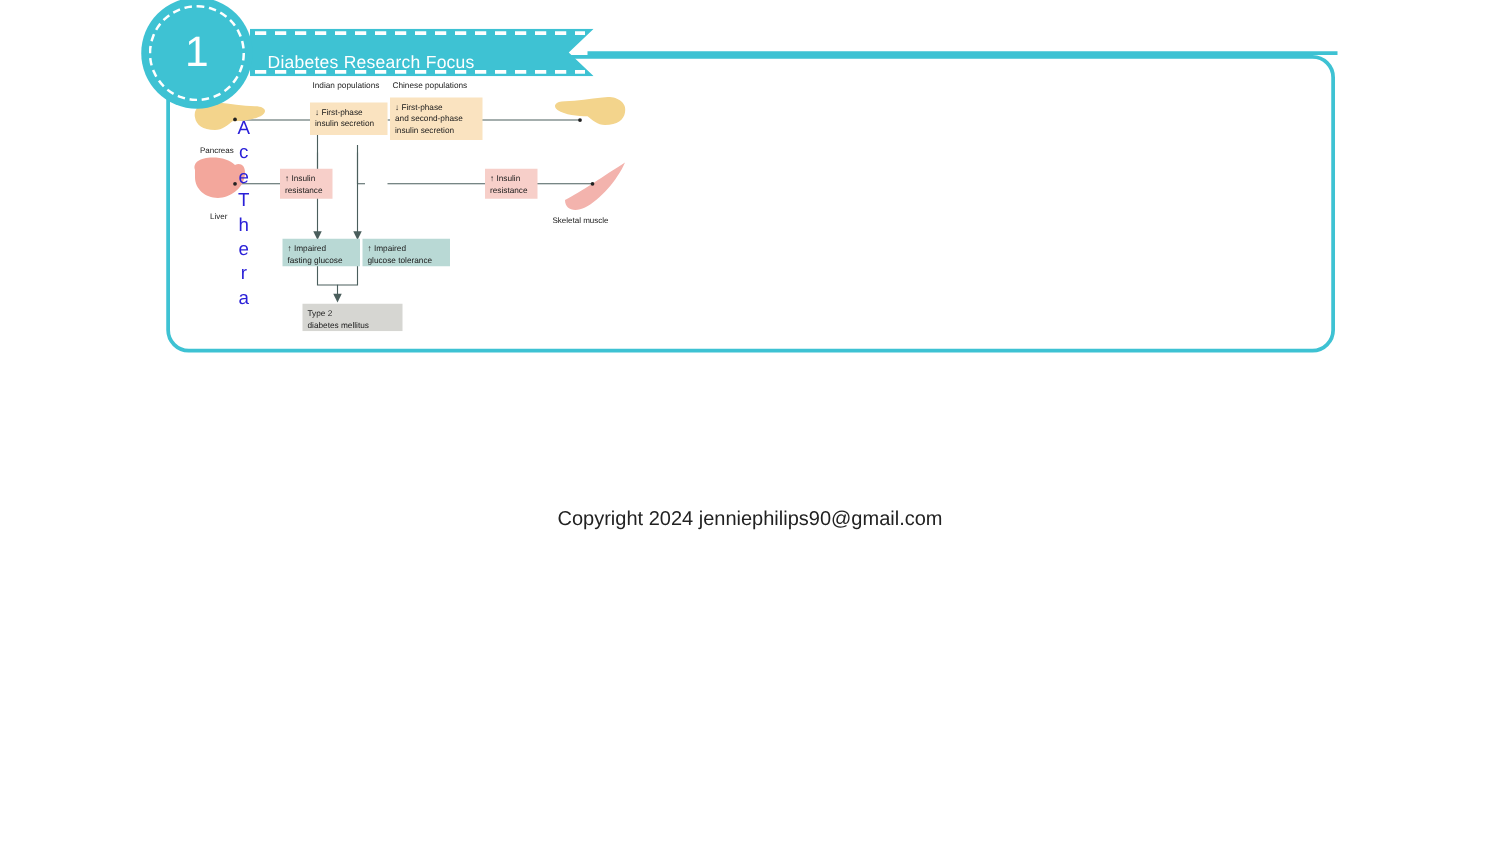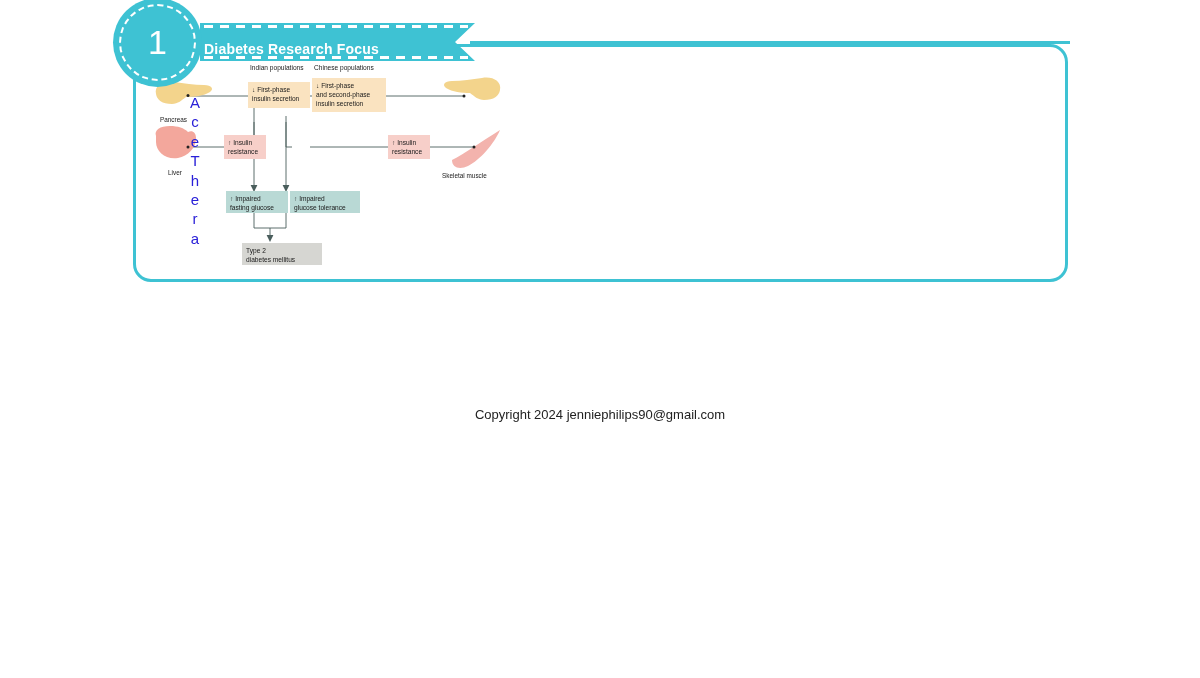--- a/index.html
+++ b/index.html
@@ -14,25 +14,24 @@
     position:absolute;left:133px;top:44px;width:935px;height:238px;
     border:3px solid #3ec2d3;border-radius:18px;box-sizing:border-box;
     background:#ffffff;
   }
 
   
   .ribbon-wrap{position:absolute;left:200px;top:23px;width:275px;height:38px;z-index:6;}
   .ribbon-svg{display:block;}
 
   .ribbon-label{
-    position:absolute;left:204px;top:23px;height:52px;
+    position:absolute;left:214px;top:23px;height:52px;
     display:flex;align-items:center;
     font-size:14px;color:#ffffff;letter-spacing:.2px;z-index:8;
     white-space:nowrap;
-    font-weight:bold;
   }
 
   
   .ribbon-rule{
     position:absolute;left:470px;top:41px;width:600px;height:3px;
     background:#3ec2d3;z-index:4;
   }
 
   
   .badge{
@@ -59,21 +58,21 @@
     font-family:"Liberation Sans",sans-serif;
   }
 
   
   .figure{position:absolute;left:148px;top:60px;width:360px;height:205px;z-index:3;}
   .fig-svg{display:block;}
 
   
   .footer{
     position:absolute;left:0;top:407px;width:1200px;text-align:center;
-    font-size:13px;color:#222222;
+    font-size:16px;color:#222222;
   }
 </style>
 </head>
 <body>
 
 <div class="frame"></div>
 
 <div class="ribbon-rule"></div>
 
 <div class="ribbon-wrap">

